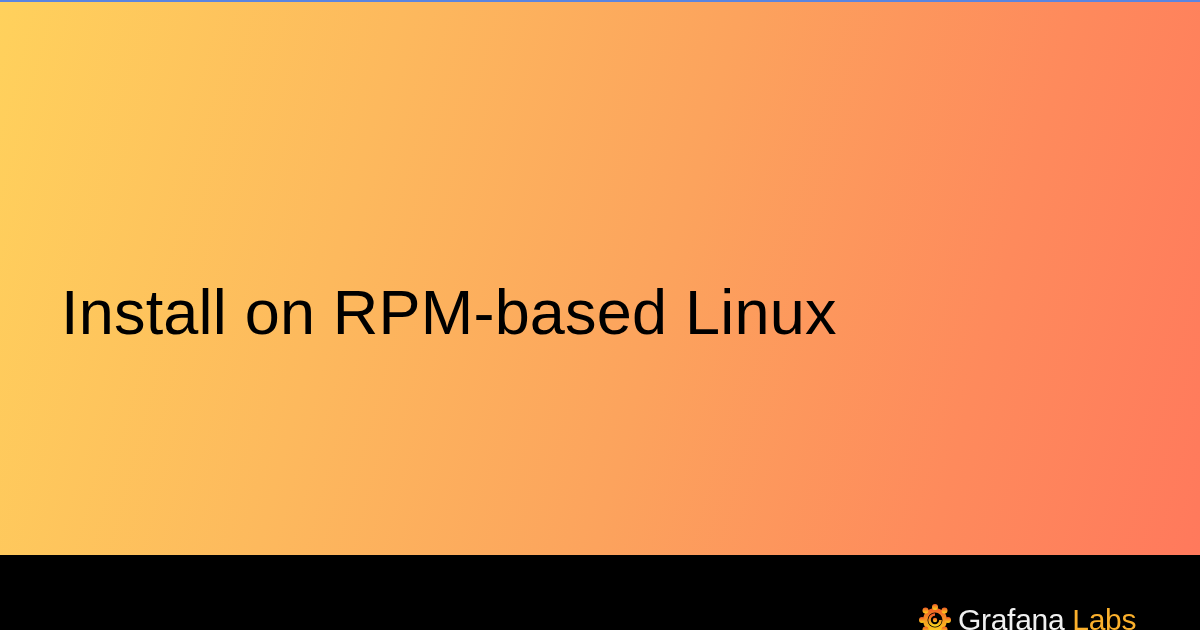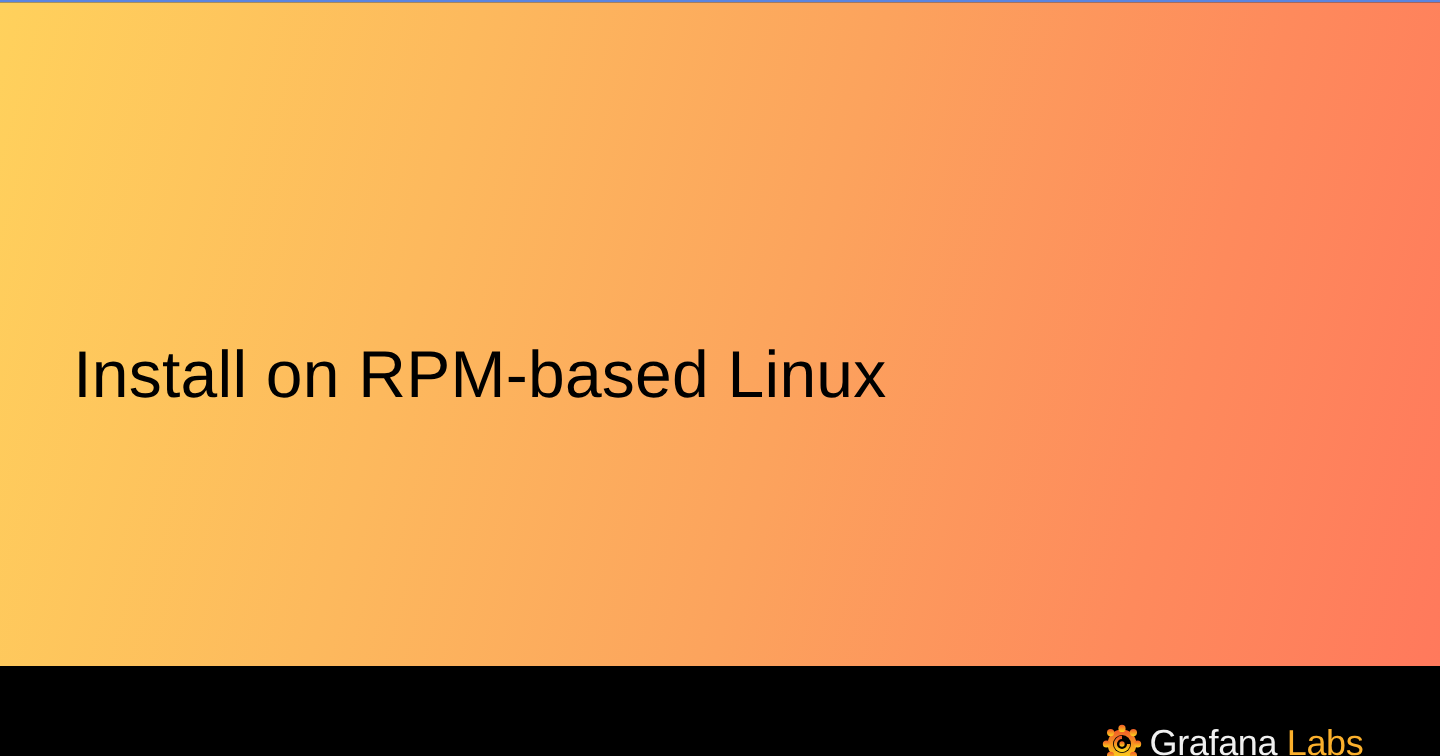--- a/index.html
+++ b/index.html
@@ -11,21 +11,21 @@
   .top-bar {
     position: absolute; left: 0; top: 0; width: 1200px; height: 2px;
     background: #5b85e0;
   }
   .hero {
     position: absolute; left: 0; top: 2px; width: 1200px; height: 553px;
     background: linear-gradient(105deg, #ffd15c 0%, #fdb95d 30%, #fca35d 55%, #fe8a5c 80%, #ff795c 100%);
   }
   .title {
     position: absolute; left: 61px; top: 277px;
-    font-size: 55px; line-height: 70px; color: #000;
+    font-size: 63px; line-height: 70px; color: #000;
     letter-spacing: 0.2px; white-space: nowrap;
   }
   .footer {
     position: absolute; left: 0; top: 555px; width: 1200px; height: 75px;
     background: #000;
   }
   .logo {
     position: absolute; left: 918px; top: 602px; height: 36px;
     display: flex; align-items: center; justify-content: center;
   }

